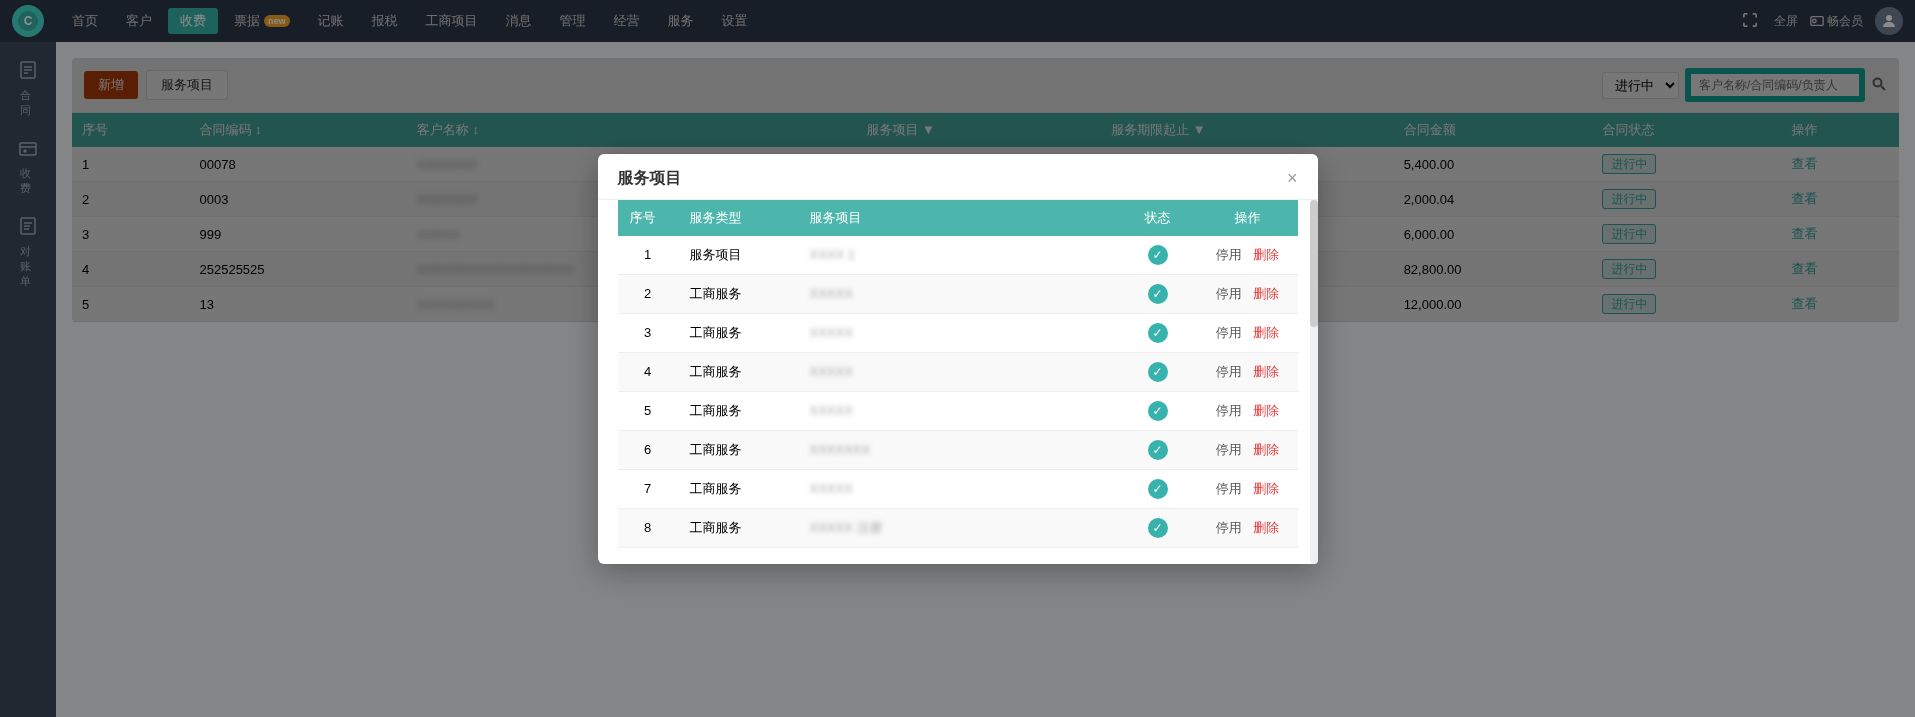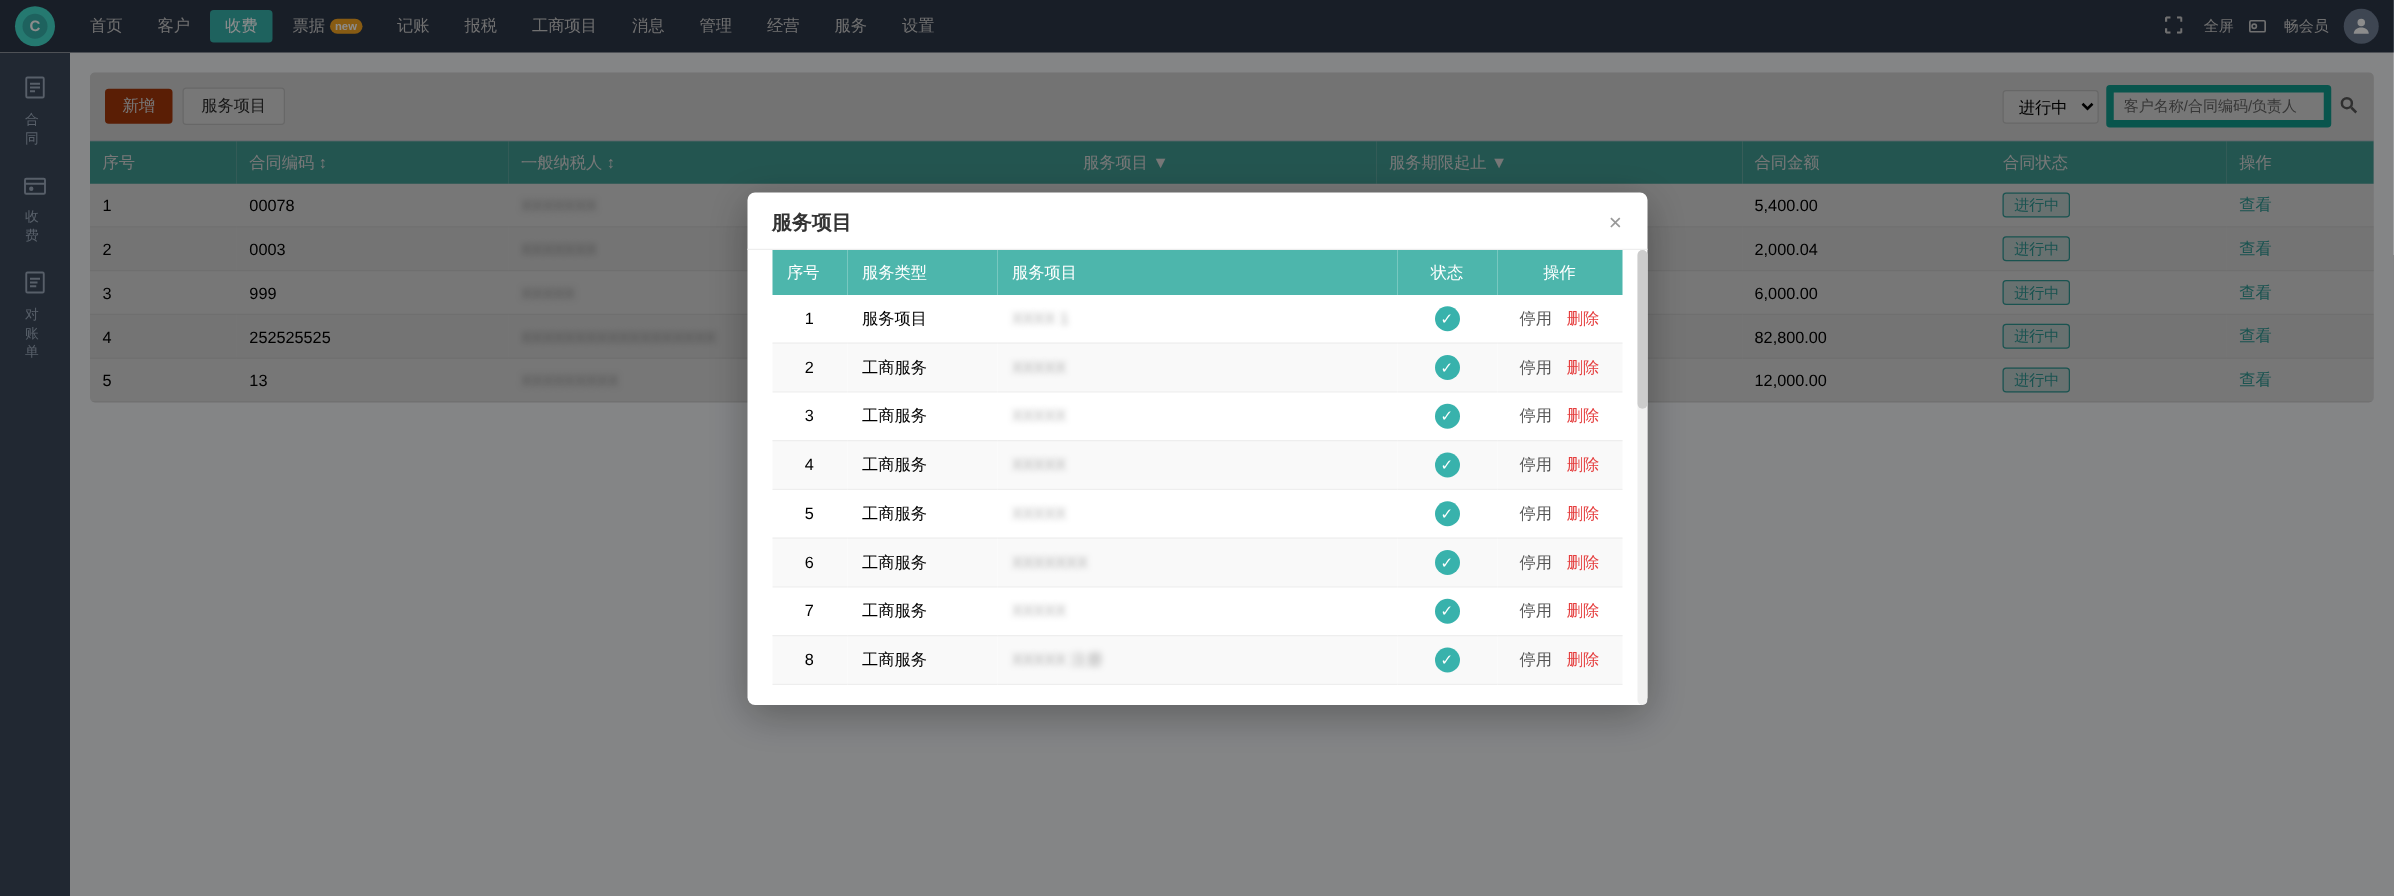--- a/index.html
+++ b/index.html
@@ -179,21 +179,21 @@
     <div class="nav-item">服务</div>
     <div class="nav-item">设置</div>
   </div>
   <div class="right-actions">
     <span style="cursor:pointer;display:flex;align-items:flex-start;gap:17px;">
       <svg width="14" height="14" fill="none" stroke="#ccc" stroke-width="2" viewBox="0 0 16 16">
           <path d="M1 1h4M1 1v4M15 1h-4M15 1v4M1 15h4M1 15v-4M15 15h-4M15 15v-4"></path>
         </svg>
       <span style="color:#ccc;font-size:12px;">全屏</span>
     </span>
-    <span style="cursor:pointer;display:flex;align-items:center;gap:14px;">
+    <span style="cursor:pointer;display:flex;align-items:center;gap:3px;">
       <svg width="14" height="14" fill="none" stroke="#ccc" stroke-width="1.5" viewBox="0 0 16 16">
           <rect x="1" y="3" width="14" height="10" rx="1"></rect>
           <circle cx="5" cy="8" r="2"></circle>
         </svg>
       <span style="color:#ccc;font-size:12px;">畅会员</span>
     </span>
     <div class="avatar">
       <svg width="16" height="16" fill="white" viewBox="0 0 16 16">
           <circle cx="8" cy="5" r="3"></circle>
           <path d="M2 14c0-3 2.7-5 6-5s6 2 6 5"></path>
@@ -257,21 +257,21 @@
             </svg>
         </span>
       </div>
     </div>
 
     <table class="data-table">
       <thead>
         <tr>
           <th>序号</th>
           <th style="cursor:pointer;">合同编码 ↕</th>
-          <th style="cursor:pointer;">一般纳税人 ↕</th>
+          <th style="cursor:pointer;">客户名称 ↕</th>
           <th style="cursor:pointer;">服务项目 ▼</th>
           <th style="cursor:pointer;">服务期限起止 ▼</th>
           <th>合同金额</th>
           <th>合同状态</th>
           <th>操作</th>
         </tr>
       </thead>
       <tbody id="contract-tbody">
       <tr>
       <td>1</td>

